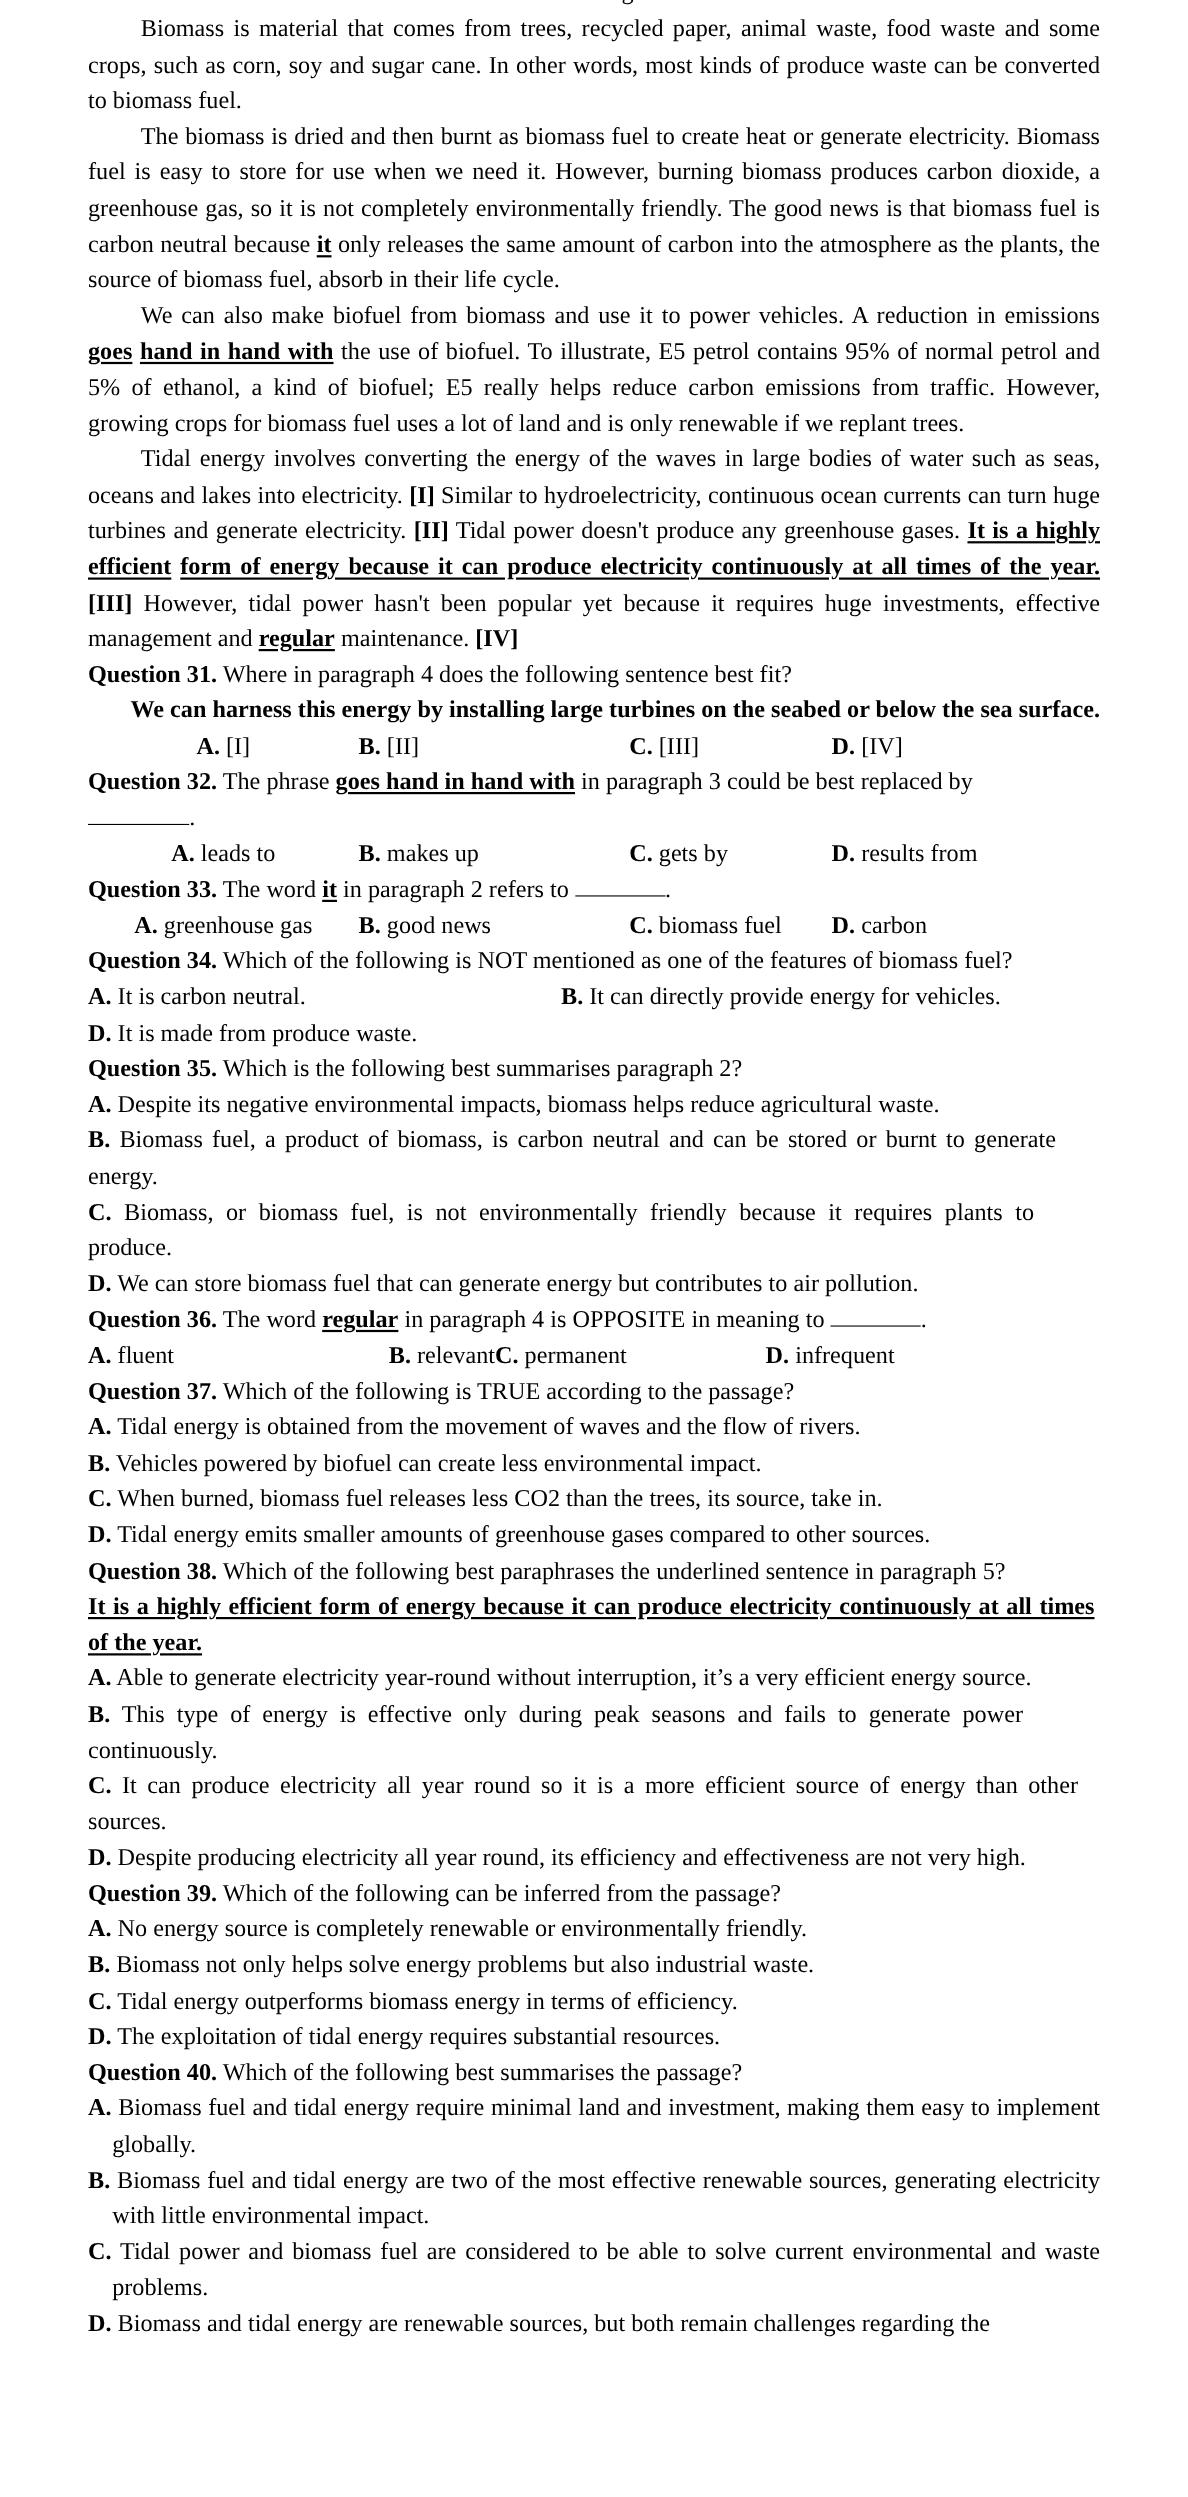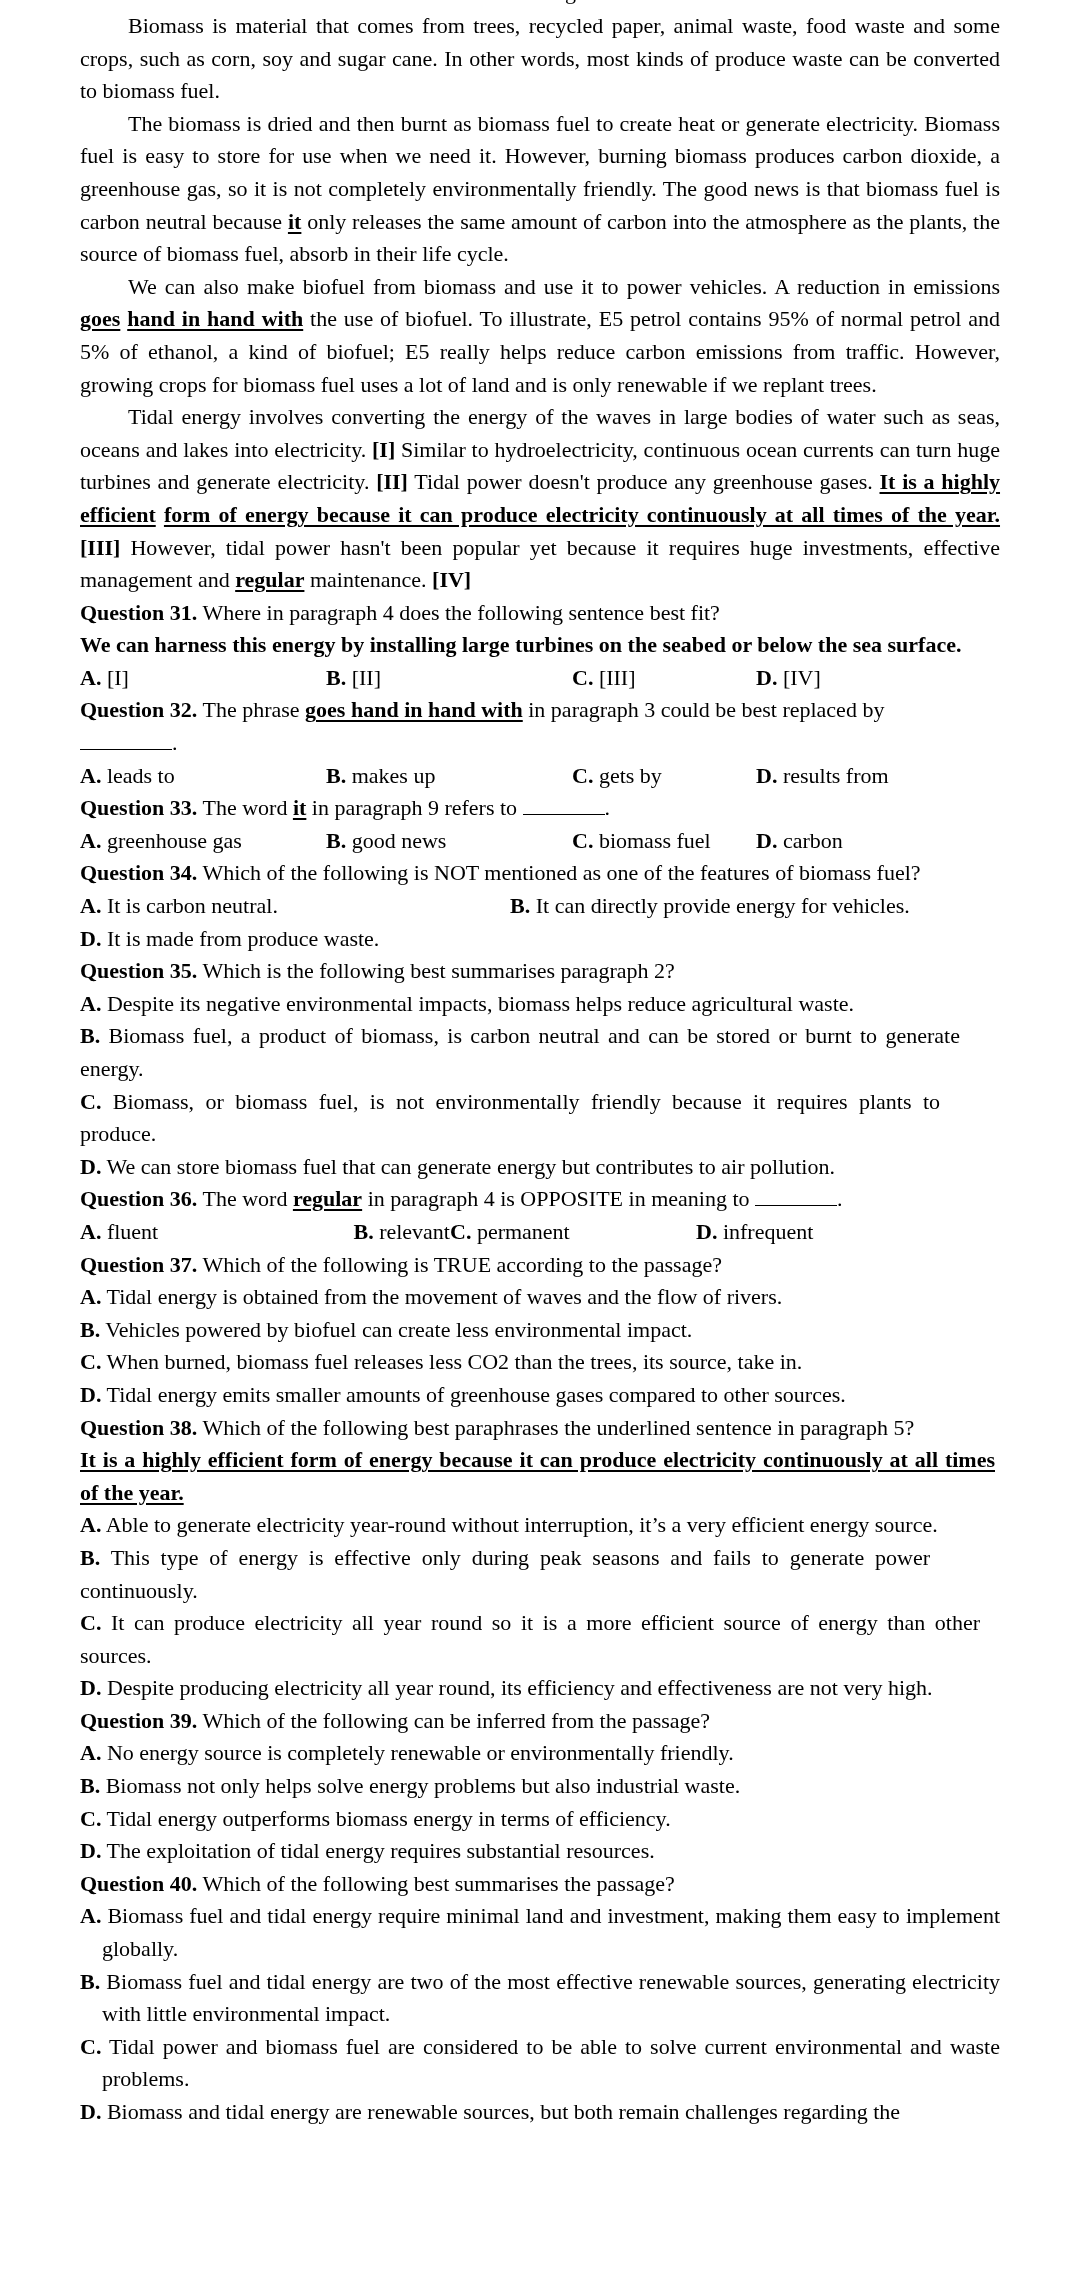--- a/index.html
+++ b/index.html
@@ -7,24 +7,24 @@
          font-family: "Liberation Serif", serif; color: #000; }
   .page { position: absolute; left: 80px; top: 0; width: 920px;
           font-size: 22px; line-height: 32.6px; }
   .clip { height: 10px; overflow: hidden; position: relative; }
   .clip span { position: absolute; left: 485px; top: -24px; }
   p { margin: 0; text-align: justify; }
   .para { text-indent: 48px; }
   .q { margin: 0; }
   .q b { font-weight: bold; }
   .u { text-decoration: underline; font-weight: bold; text-underline-offset: 3px; }
-  .center-b { text-align: left; font-weight: bold; }
+  .center-b { text-align: right; font-weight: bold; }
   .opts4 { display: flex; }
   .opts4 .o { flex: none; }
-  .c1 { width: 246px; } .c2 { width: 246px; } .c3 { width: 184px; }
+  .c1 { width: 246px; text-align: center; } .c2 { width: 246px; } .c3 { width: 184px; }
   .d1 { width: 185px; } .d2 { width: 185px; text-align: right; } .d3 { width: 246px; }
   .opts2 { display: flex; }
   .opts2 .o { width: 430px; }
   .hang { padding-left: 22px; text-indent: -22px; text-align: justify; }
   .blank { display: inline-block; border-bottom: 1px solid #000; height: 20px; vertical-align: baseline; }
 </style>
 </head>
 <body>
 
 <div class="page">
@@ -52,21 +52,21 @@
 
   <p class="q"><b>Question 32.</b><span> The phrase </span><span class="u">goes hand in hand with</span><span> in paragraph 3 could be best replaced by</span></p>
   <p class="q"><span class="blank" style="width:92px"></span><span>.</span></p>
   <div class="opts4">
     <div class="o c1"><b>A.</b><span> leads to</span></div>
     <div class="o c2"><b>B.</b><span> makes up</span></div>
     <div class="o c3"><b>C.</b><span> gets by</span></div>
     <div class="o"><b>D.</b><span> results from</span></div>
   </div>
 
-  <p class="q"><b>Question 33.</b><span> The word </span><span class="u">it</span><span> in paragraph 9 refers to </span><span class="blank" style="width:82px"></span><span>.</span></p>
+  <p class="q"><b>Question 33.</b><span> The word </span><span class="u">it</span><span> in paragraph 2 refers to </span><span class="blank" style="width:82px"></span><span>.</span></p>
   <div class="opts4">
     <div class="o c1"><b>A.</b><span> greenhouse gas</span></div>
     <div class="o c2"><b>B.</b><span> good news</span></div>
     <div class="o c3"><b>C.</b><span> biomass fuel</span></div>
     <div class="o"><b>D.</b><span> carbon</span></div>
   </div>
 
   <p class="q"><b>Question 34.</b><span> Which of the following is NOT mentioned as one of the features of biomass fuel?</span></p>
   <div class="opts2">
     <div class="o"><b>A.</b><span> It is carbon neutral.</span></div>

